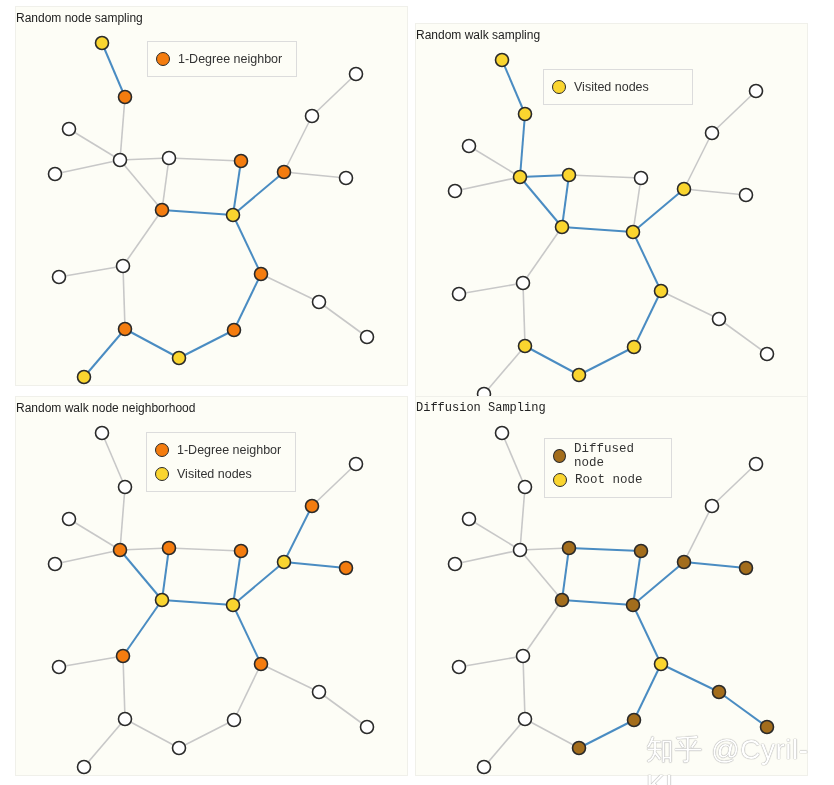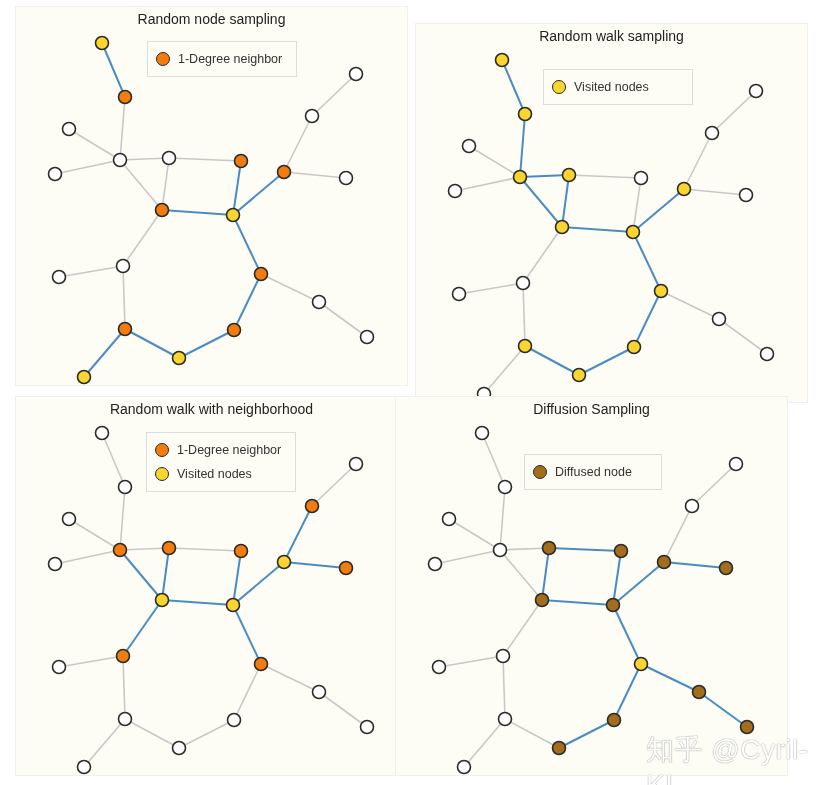--- a/index.html
+++ b/index.html
@@ -1,19 +1,19 @@
 <!DOCTYPE html>
 <html><head>
 <meta charset="utf-8">
 <style>
   html,body{margin:0;padding:0;background:#ffffff;}
   body{width:834px;height:785px;position:relative;overflow:hidden;font-family:"Liberation Sans","DejaVu Sans",sans-serif;}
   .panel{position:absolute;width:393px;height:380px;background:#fdfdf6;border:1px solid #f0f0ea;box-sizing:border-box;}
   .panel svg{position:absolute;left:0;top:0;}
-  .ptitle{position:absolute;left:0;right:0;top:4px;text-align:center;font-size:14px;color:#222;}
+  .ptitle{position:absolute;left:0;right:0;top:4px;font-size:12px;color:#222;}
   .legend{position:absolute;border:1.5px solid #dcdcdc;background:#fdfdf6;box-sizing:border-box;padding:5px 8px;font-size:12.5px;color:#333;}
   .legend .row{display:flex;align-items:center;height:24px;}
   .legend .dot{width:12px;height:12px;border-radius:50%;border:1.6px solid #2a2a2a;margin-right:8px;box-sizing:content-box;}
   .watermark{position:absolute;left:646px;top:731px;font-size:28px;color:#ffffff;text-shadow:0 0 1px #999,0 0 1px #999;letter-spacing:0.5px;}
 </style>
 </head>
 <body>
 
 <div class="panel" style="left:15px;top:6px;">
   <div class="ptitle">Random node sampling</div>
@@ -125,21 +125,21 @@
     </svg>
   <div class="legend" style="left:127px;top:45px;width:150px;">
     <div class="row">
         <span class="dot" style="background:#fad52f"></span>
         <span>Visited nodes</span>
       </div>
   </div>
 </div>
 
 <div class="panel" style="left:15px;top:396px;">
-  <div class="ptitle">Random walk with neighborhood</div>
+  <div class="ptitle">Random walk node neighborhood</div>
   <svg width="393" height="380" viewBox="15 6 393 380">
       <line x1="101" y1="42" x2="124" y2="96" stroke="#c8c8c8" stroke-width="1.6"></line>
       <line x1="124" y1="96" x2="119" y2="159" stroke="#c8c8c8" stroke-width="1.6"></line>
       <line x1="68" y1="128" x2="119" y2="159" stroke="#c8c8c8" stroke-width="1.6"></line>
       <line x1="54" y1="173" x2="119" y2="159" stroke="#c8c8c8" stroke-width="1.6"></line>
       <line x1="119" y1="159" x2="168" y2="157" stroke="#c8c8c8" stroke-width="1.6"></line>
       <line x1="119" y1="159" x2="161" y2="209" stroke="#4a8cc2" stroke-width="2"></line>
       <line x1="168" y1="157" x2="161" y2="209" stroke="#4a8cc2" stroke-width="2"></line>
       <line x1="168" y1="157" x2="240" y2="160" stroke="#c8c8c8" stroke-width="1.6"></line>
       <line x1="240" y1="160" x2="232" y2="214" stroke="#4a8cc2" stroke-width="2"></line>
@@ -186,21 +186,21 @@
         <span class="dot" style="background:#f47c0f"></span>
         <span>1-Degree neighbor</span>
       </div>
     <div class="row">
         <span class="dot" style="background:#fad52f"></span>
         <span>Visited nodes</span>
       </div>
   </div>
 </div>
 
-<div class="panel" style="left:395px;top:396px;">
+<div class="panel" style="left:415px;top:396px;font-family:Liberation Mono, monospace;">
   <div class="ptitle">Diffusion Sampling</div>
   <svg width="393" height="380" viewBox="15 6 393 380">
       <line x1="101" y1="42" x2="124" y2="96" stroke="#c8c8c8" stroke-width="1.6"></line>
       <line x1="124" y1="96" x2="119" y2="159" stroke="#c8c8c8" stroke-width="1.6"></line>
       <line x1="68" y1="128" x2="119" y2="159" stroke="#c8c8c8" stroke-width="1.6"></line>
       <line x1="54" y1="173" x2="119" y2="159" stroke="#c8c8c8" stroke-width="1.6"></line>
       <line x1="119" y1="159" x2="168" y2="157" stroke="#c8c8c8" stroke-width="1.6"></line>
       <line x1="119" y1="159" x2="161" y2="209" stroke="#c8c8c8" stroke-width="1.6"></line>
       <line x1="168" y1="157" x2="161" y2="209" stroke="#4a8cc2" stroke-width="2"></line>
       <line x1="168" y1="157" x2="240" y2="160" stroke="#4a8cc2" stroke-width="2"></line>
@@ -236,21 +236,25 @@
       <circle cx="122" cy="265" r="6.5" fill="#ffffff" stroke="#2a2a2a" stroke-width="1.6"></circle>
       <circle cx="58" cy="276" r="6.5" fill="#ffffff" stroke="#2a2a2a" stroke-width="1.6"></circle>
       <circle cx="260" cy="273" r="6.5" fill="#fad52f" stroke="#2a2a2a" stroke-width="1.6"></circle>
       <circle cx="318" cy="301" r="6.5" fill="#a36d1c" stroke="#2a2a2a" stroke-width="1.6"></circle>
       <circle cx="366" cy="336" r="6.5" fill="#a36d1c" stroke="#2a2a2a" stroke-width="1.6"></circle>
       <circle cx="124" cy="328" r="6.5" fill="#ffffff" stroke="#2a2a2a" stroke-width="1.6"></circle>
       <circle cx="233" cy="329" r="6.5" fill="#a36d1c" stroke="#2a2a2a" stroke-width="1.6"></circle>
       <circle cx="178" cy="357" r="6.5" fill="#a36d1c" stroke="#2a2a2a" stroke-width="1.6"></circle>
       <circle cx="83" cy="376" r="6.5" fill="#ffffff" stroke="#2a2a2a" stroke-width="1.6"></circle>
     </svg>
-  <div class="legend" style="left:128px;top:41px;width:138px;margin-top:16px;">
+  <div class="legend" style="left:128px;top:41px;width:128px;">
     <div class="row">
         <span class="dot" style="background:#a36d1c"></span>
         <span>Diffused node</span>
       </div>
+    <div class="row">
+        <span class="dot" style="background:#fad52f"></span>
+        <span>Root node</span>
+      </div>
   </div>
 </div>
 
 <div class="watermark">知乎 @Cyril-KI</div>
 
 </body></html>

